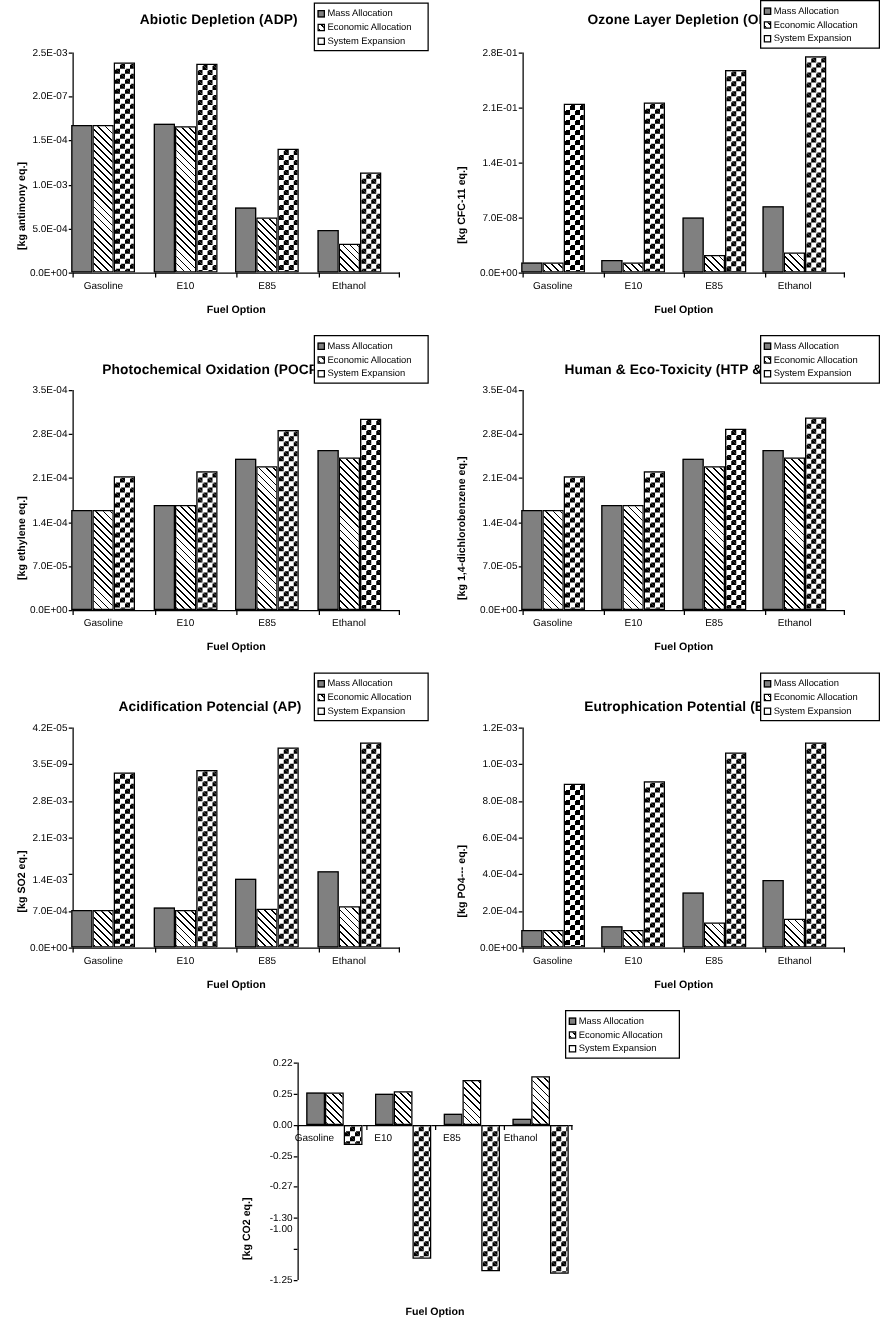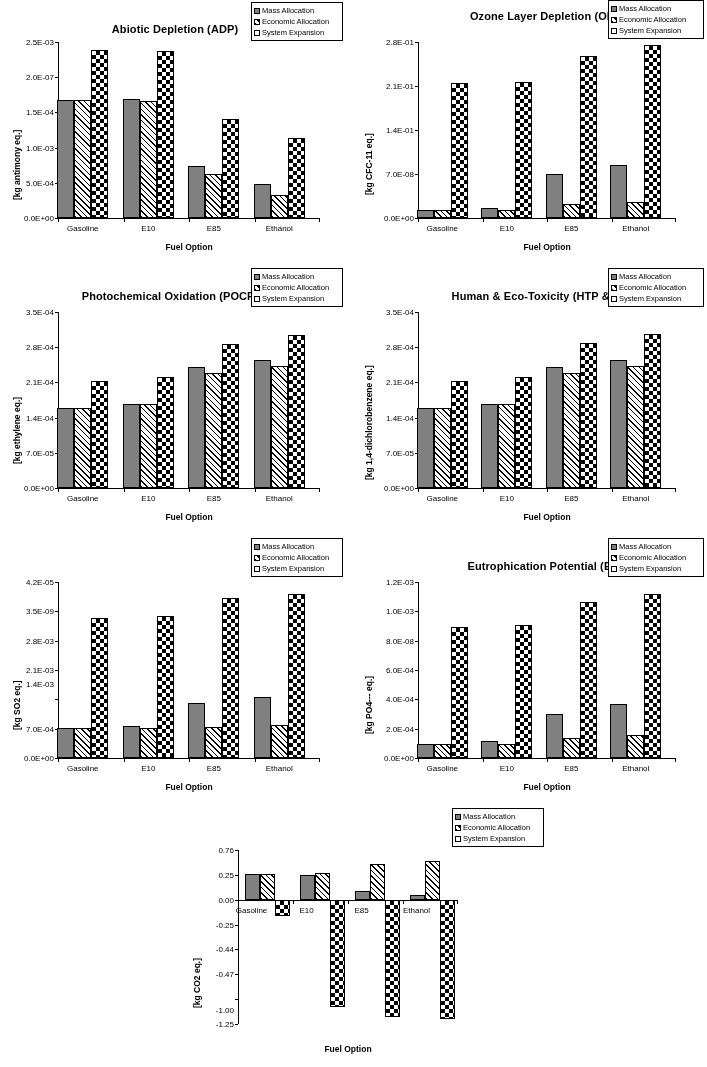--- a/index.html
+++ b/index.html
@@ -55,21 +55,21 @@
   }
   .xaxis-title{position:absolute;font-size:8.5px;font-weight:bold;text-align:center;white-space:nowrap;color:#000;}
 
   .bar{position:absolute;border:1px solid #000;box-sizing:border-box;}
 </style>
 </head>
 <body>
 
 <div id="figure-root">
     <div class="panel" style="left: 0px; top: 0px; width: 350px; height: 262px;">
-      <div class="chart-title" style="left: 0px; width: 350px; top: 23px;">Abiotic Depletion (ADP)</div>
+      <div class="chart-title" style="left: 0px; width: 350px; top: 10px;">Abiotic Depletion (ADP)</div>
       <div class="legend" style="left: 251px; top: 2px; width: 92px;">
         <div class="legend-row">
           <span class="legend-swatch fill-mass"></span>
           <span class="legend-label">Mass Allocation</span>
         </div>
         <div class="legend-row">
           <span class="legend-swatch fill-econ"></span>
           <span class="legend-label">Economic Allocation</span>
         </div>
         <div class="legend-row">
@@ -277,20 +277,21 @@
         <div class="bar fill-mass" style="left: 192.25px; top: 47.7714px; width: 17px; height: 128.229px;"></div>
         <div class="bar fill-econ" style="left: 209.25px; top: 53.8057px; width: 17px; height: 122.194px;"></div>
         <div class="bar fill-sys" style="left: 226.25px; top: 21.6229px; width: 17px; height: 154.377px;"></div>
         <div class="xlabel-cat" style="left: 217.75px; top: 182px;">Ethanol</div>
         <div class="xtick-mark" style="left: 257px; top: 176px;"></div>
       </div>
       <div class="ylabel" style="left: 14px; top: 216px;">[kg 1,4-dichlorobenzene eq.]</div>
       <div class="xaxis-title" style="left: 68px; width: 258px; top: 248px;">Fuel Option</div>
     </div>
     <div class="panel" style="left: 0px; top: 534px; width: 350px; height: 268px;">
+      <div class="chart-title" style="left: 0px; width: 336px; top: 26px;">Acidification Potencial (AP)</div>
       <div class="legend" style="left: 251px; top: 4px; width: 92px;">
         <div class="legend-row">
           <span class="legend-swatch fill-mass"></span>
           <span class="legend-label">Mass Allocation</span>
         </div>
         <div class="legend-row">
           <span class="legend-swatch fill-econ"></span>
           <span class="legend-label">Economic Allocation</span>
         </div>
         <div class="legend-row">
@@ -298,21 +299,21 @@
           <span class="legend-label">System Expansion</span>
         </div>
       </div>
       <div class="plot" style="left: 58px; top: 48px; width: 262px; height: 176px;">
         <div class="axis-y"></div>
         <div class="axis-x" style="top: 176px;"></div>
         <div class="ytick" style="top: 176px;">0.0E+00</div>
         <div class="ytick-mark" style="top: 176px;"></div>
         <div class="ytick" style="top: 146.667px;">7.0E-04</div>
         <div class="ytick-mark" style="top: 146.667px;"></div>
-        <div class="ytick" style="top: 102px; text-align: center;">1.4E-03</div>
+        <div class="ytick" style="top: 122px; text-align: center;">1.4E-03</div>
         <div class="ytick-mark" style="top: 117.333px;"></div>
         <div class="ytick" style="top: 88px;">2.1E-03</div>
         <div class="ytick-mark" style="top: 88px;"></div>
         <div class="ytick" style="top: 58.6667px;">2.8E-03</div>
         <div class="ytick-mark" style="top: 58.6667px;"></div>
         <div class="ytick" style="top: 29.3333px;">3.5E-09</div>
         <div class="ytick-mark" style="top: 29.3333px;"></div>
         <div class="ytick" style="top: 0px;">4.2E-05</div>
         <div class="ytick-mark" style="top: 0px;"></div>
         <div class="xtick-mark" style="left: 0px; top: 176px;"></div>
@@ -411,33 +412,33 @@
         <div class="legend-row">
           <span class="legend-swatch fill-sys"></span>
           <span class="legend-label">System Expansion</span>
         </div>
       </div>
       <div class="plot" style="left: 58px; top: 48px; width: 220px; height: 174px;">
         <div class="axis-y"></div>
         <div class="axis-x" style="top: 49.7143px;"></div>
         <div class="ytick" style="top: 174px;">-1.25</div>
         <div class="ytick-mark" style="top: 174px;"></div>
-        <div class="ytick" style="top: 160px;">-1.00</div>
+        <div class="ytick" style="top: 133px;">-1.00</div>
         <div class="ytick-mark" style="top: 149.143px;"></div>
-        <div class="ytick" style="top: 124.286px;">-0.47</div>
+        <div class="ytick" style="top: 124.286px;">-1.30</div>
         <div class="ytick-mark" style="top: 124.286px;"></div>
-        <div class="ytick" style="top: 99.4286px;">-0.44</div>
+        <div class="ytick" style="top: 99.4286px;">-0.27</div>
         <div class="ytick-mark" style="top: 99.4286px;"></div>
         <div class="ytick" style="top: 74.5714px;">-0.25</div>
         <div class="ytick-mark" style="top: 74.5714px;"></div>
         <div class="ytick" style="top: 49.7143px;">0.00</div>
         <div class="ytick-mark" style="top: 49.7143px;"></div>
         <div class="ytick" style="top: 24.8571px;">0.25</div>
         <div class="ytick-mark" style="top: 24.8571px;"></div>
-        <div class="ytick" style="top: 0px;">0.76</div>
+        <div class="ytick" style="top: 0px;">0.22</div>
         <div class="ytick-mark" style="top: 0px;"></div>
         <div class="xtick-mark" style="left: 0px; top: 49.7143px;"></div>
         <div class="bar fill-mass" style="left: 7px; top: 24.36px; width: 15px; height: 25.3543px;"></div>
         <div class="bar fill-econ" style="left: 22px; top: 24.36px; width: 15px; height: 25.3543px;"></div>
         <div class="bar fill-sys" style="left: 37px; top: 49.7143px; width: 15px; height: 15.9086px;"></div>
         <div class="xlabel-cat" style="left: 13.5px; top: 55.7143px;">Gasoline</div>
         <div class="xtick-mark" style="left: 55px; top: 49.7143px;"></div>
         <div class="bar fill-mass" style="left: 62px; top: 25.3543px; width: 15px; height: 24.36px;"></div>
         <div class="bar fill-econ" style="left: 77px; top: 22.8686px; width: 15px; height: 26.8457px;"></div>
         <div class="bar fill-sys" style="left: 92px; top: 49.7143px; width: 15px; height: 107.383px;"></div>

